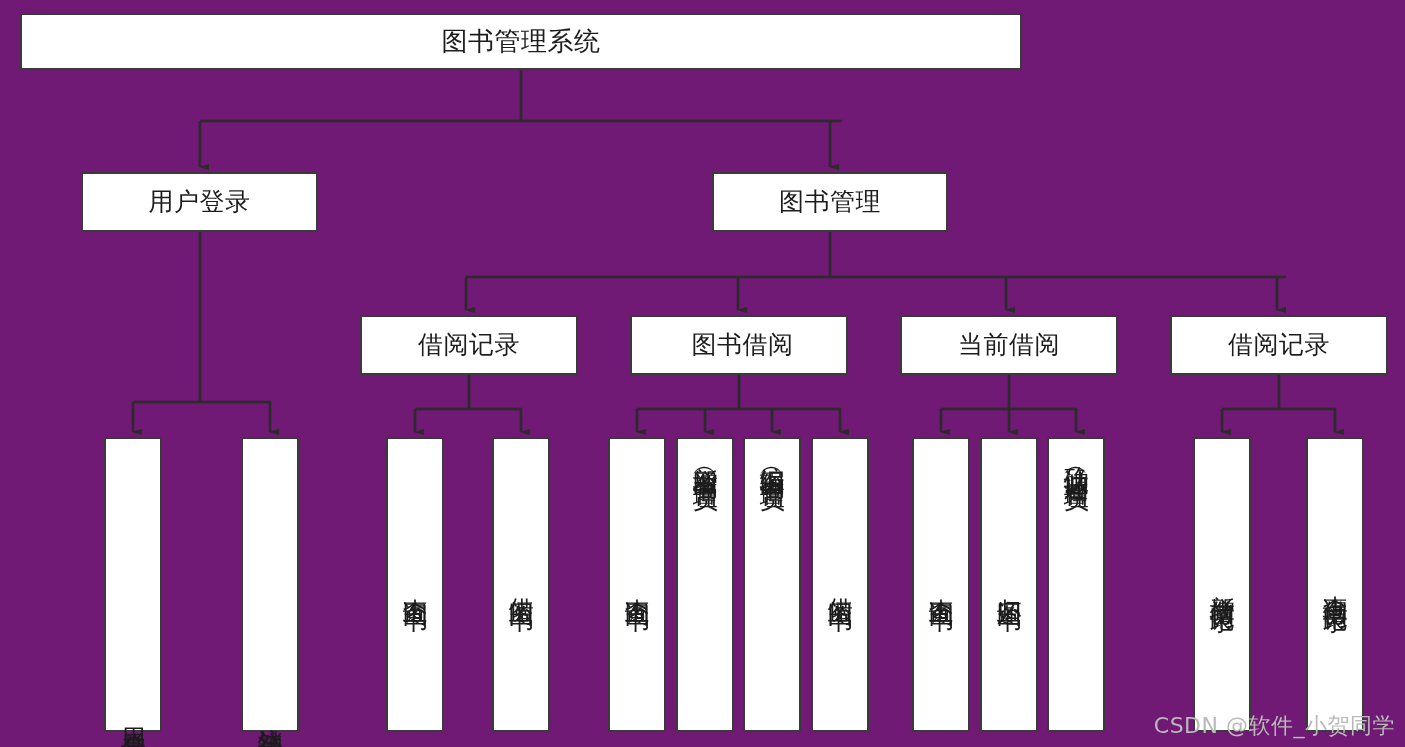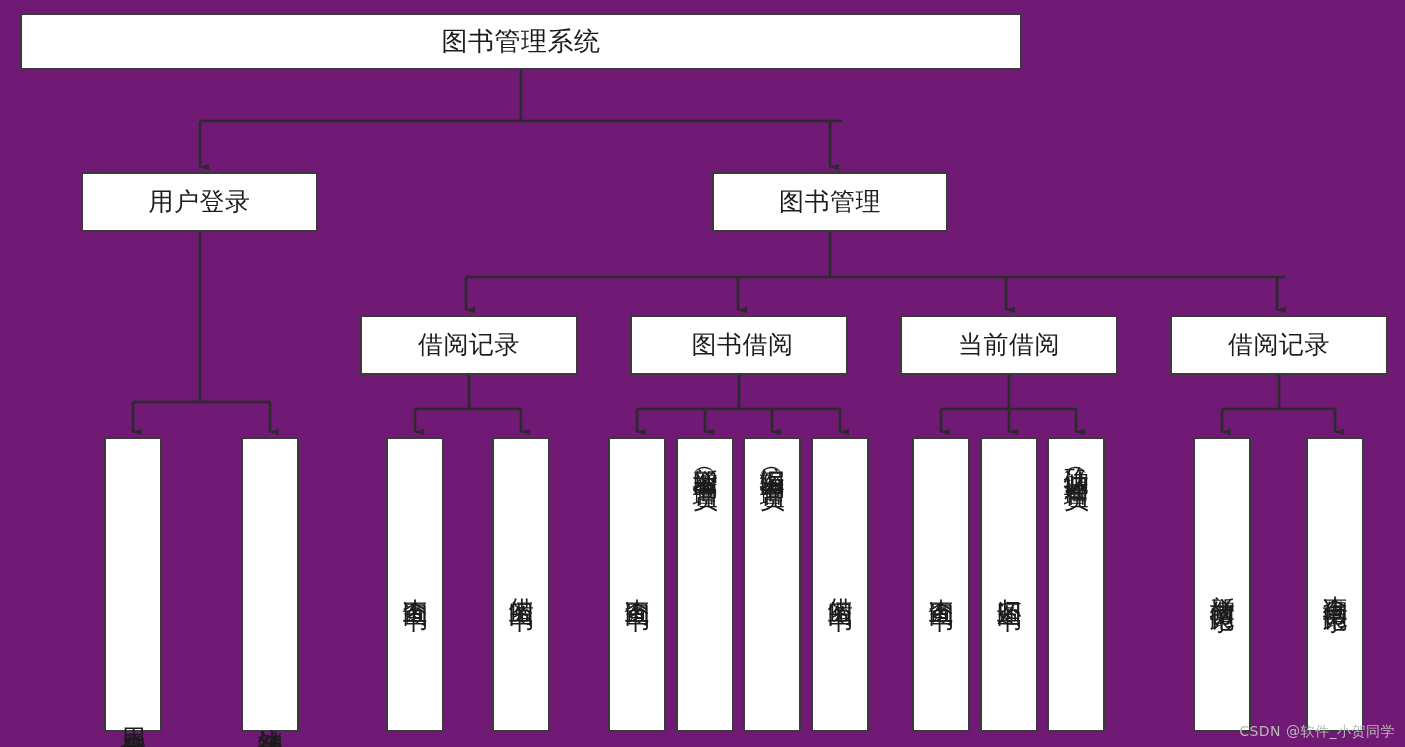--- a/index.html
+++ b/index.html
@@ -57,21 +57,21 @@
   .node.vert.align-start {
     justify-content: flex-start;
   }
   .node.vert.align-center {
     justify-content: center;
   }
   .watermark {
     position: absolute;
     right: 10px;
     bottom: 6px;
-    font-size: 14px;
+    font-size: 22px;
     color: #b9b9b9;
     white-space: nowrap;
     letter-spacing: 0.5px;
   }
 </style>
 </head>
 <body>
 
 <div id="canvas">
 

